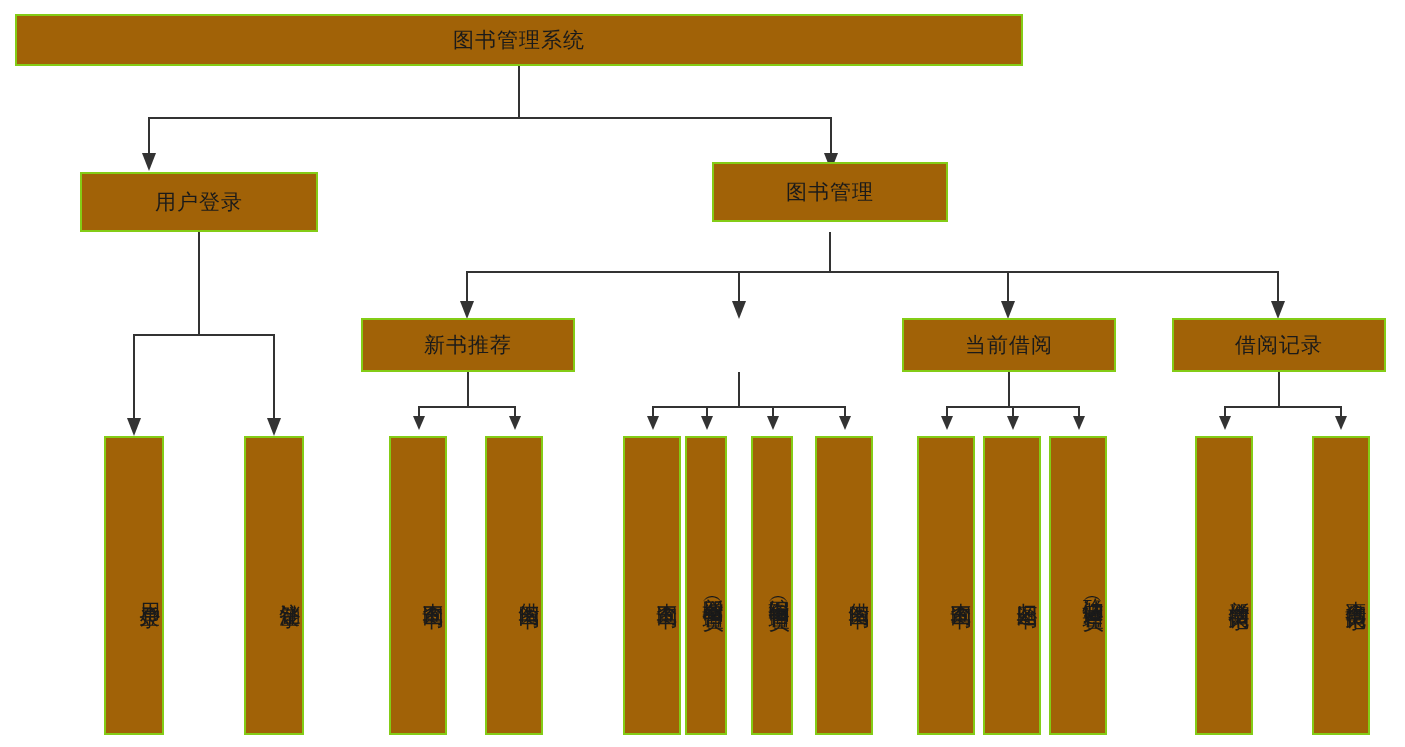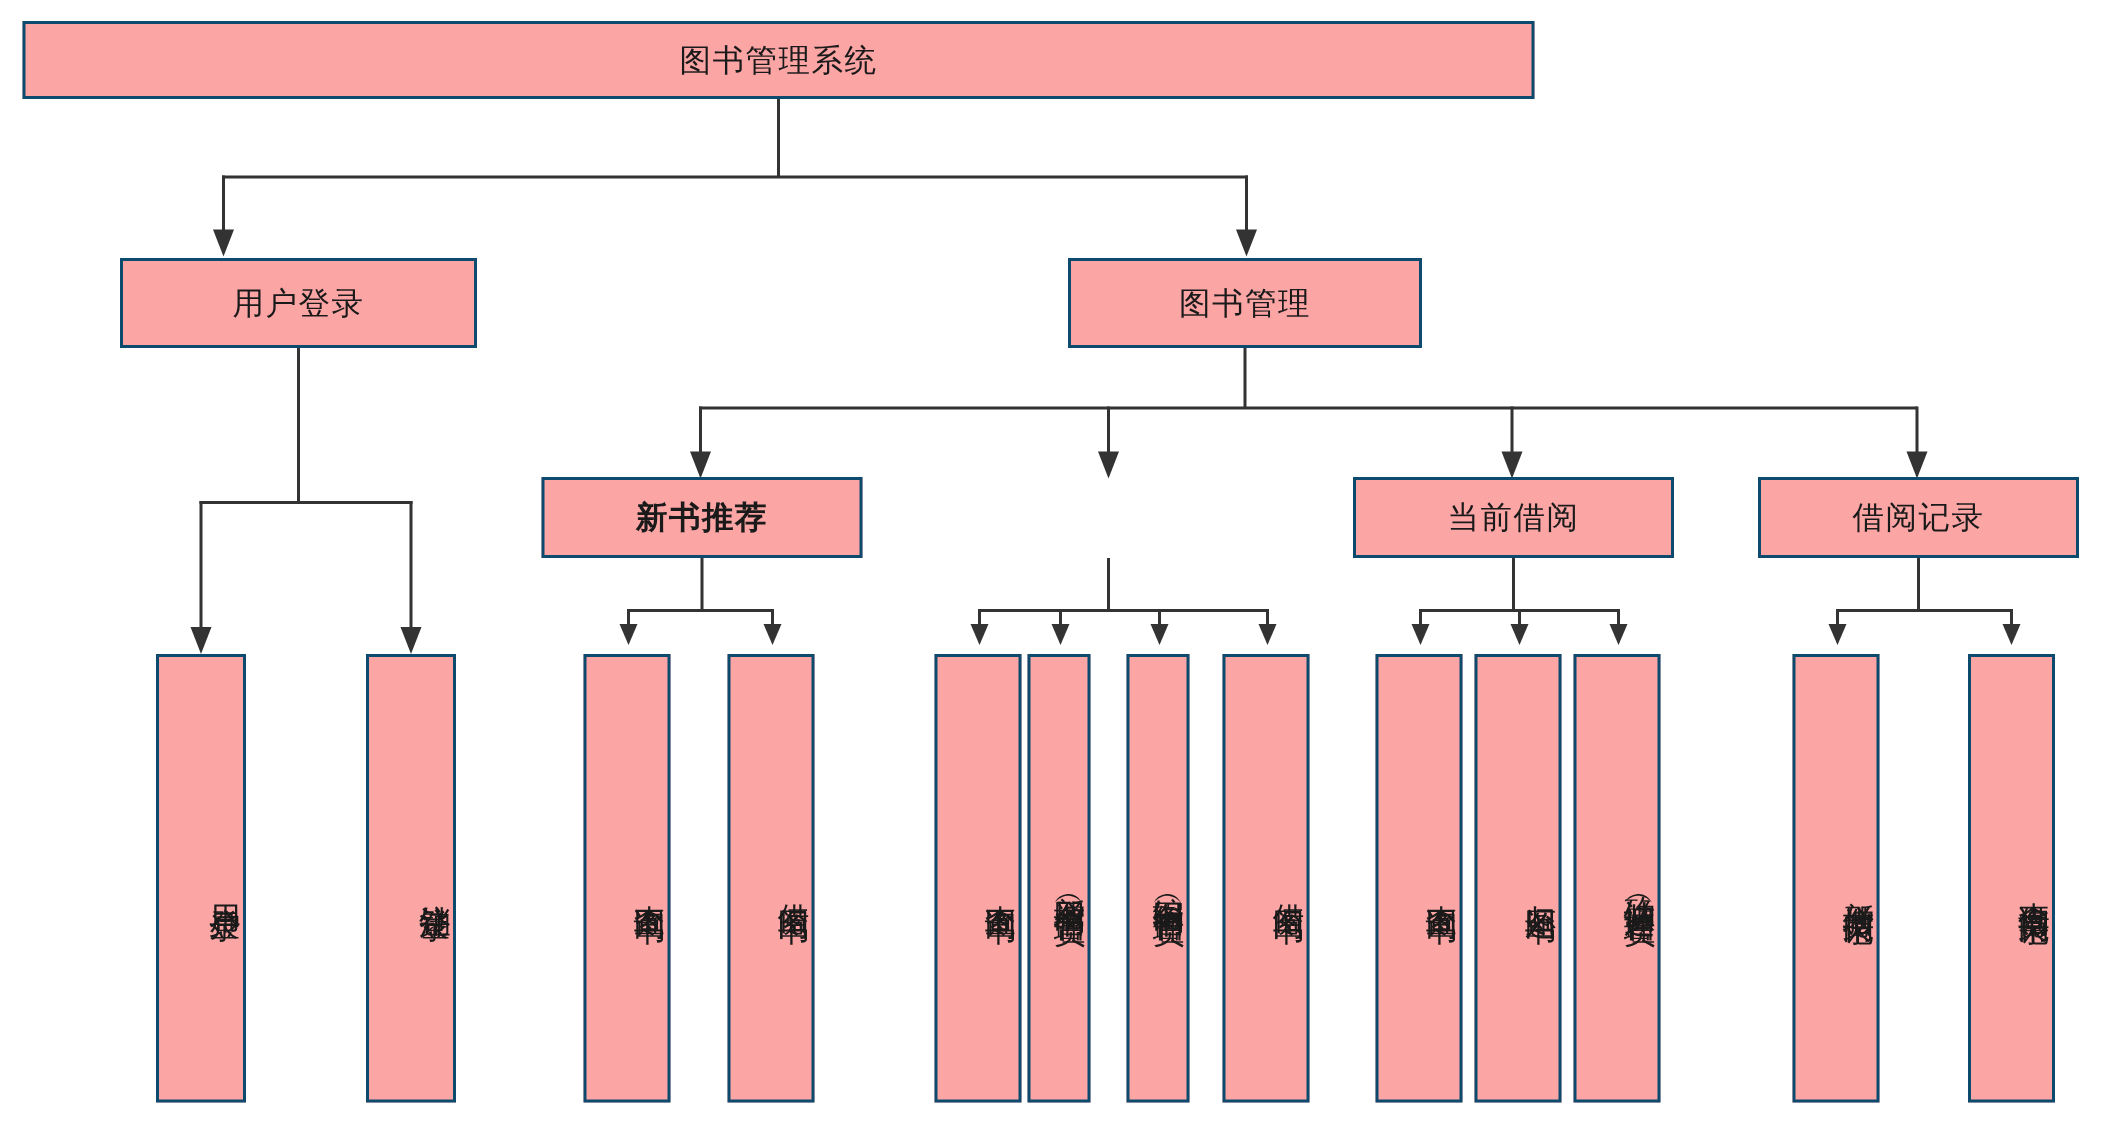--- a/index.html
+++ b/index.html
@@ -10,22 +10,22 @@
   #canvas{
     position:relative;
     width:1405px;
     height:747px;
     background:#ffffff;
     overflow:hidden;
   }
   .node{
     position:absolute;
     box-sizing:border-box;
-    border:2px solid #0c4a6e;
-    background:#fca5a5;
+    border:2px solid #84cc16;
+    background:#a16207;
     display:flex;
     align-items:center;
     justify-content:center;
     color:#1a1a1a;
   }
   .node.h{
     
     font-size:21px;
     letter-spacing:1px;
   }
@@ -90,21 +90,21 @@
 
   <div class="hline" style="left:148px;top:117px;width:684px;"></div>
   <div class="vline" style="left:148px;top:117px;height:38px;"></div>
   <div class="arrow" style="left:142px;top:153px;"></div>
   <div class="vline" style="left:830px;top:117px;height:38px;"></div>
   <div class="arrow" style="left:824px;top:153px;"></div>
 
   <div class="node h" style="left:80px;top:172px;width:238px;height:60px;">
     <span class="lbl">用户登录</span>
   </div>
-  <div class="node h" style="left:712px;top:172px;width:236px;height:60px;text-align:center;">
+  <div class="node h" style="left:712px;top:162px;width:236px;height:60px;text-align:center;">
     <span class="lbl">图书管理</span>
   </div>
 
   <div class="vline" style="left:198px;top:232px;height:103px;"></div>
   <div class="hline" style="left:133px;top:334px;width:142px;"></div>
   <div class="vline" style="left:133px;top:334px;height:86px;"></div>
   <div class="arrow" style="left:127px;top:418px;"></div>
   <div class="vline" style="left:273px;top:334px;height:86px;"></div>
   <div class="arrow" style="left:267px;top:418px;"></div>
 
@@ -112,21 +112,21 @@
   <div class="hline" style="left:466px;top:271px;width:812px;"></div>
   <div class="vline" style="left:466px;top:271px;height:32px;"></div>
   <div class="arrow" style="left:460px;top:301px;"></div>
   <div class="vline" style="left:738px;top:271px;height:32px;"></div>
   <div class="arrow" style="left:732px;top:301px;"></div>
   <div class="vline" style="left:1007px;top:271px;height:32px;"></div>
   <div class="arrow" style="left:1001px;top:301px;"></div>
   <div class="vline" style="left:1277px;top:271px;height:32px;"></div>
   <div class="arrow" style="left:1271px;top:301px;"></div>
 
-  <div class="node h" style="left:361px;top:318px;width:214px;height:54px;font-weight:bold;">
+  <div class="node h" style="left:361px;top:318px;width:214px;height:54px;">
     <span class="lbl">新书推荐</span>
   </div>
   <div class="node h" style="left:1172px;top:318px;width:214px;height:54px;">
     <span class="lbl">借阅记录</span>
   </div>
   <div class="node h" style="left:902px;top:318px;width:214px;height:54px;">
     <span class="lbl">当前借阅</span>
   </div>
 
   <div class="vline" style="left:467px;top:372px;height:36px;"></div>

